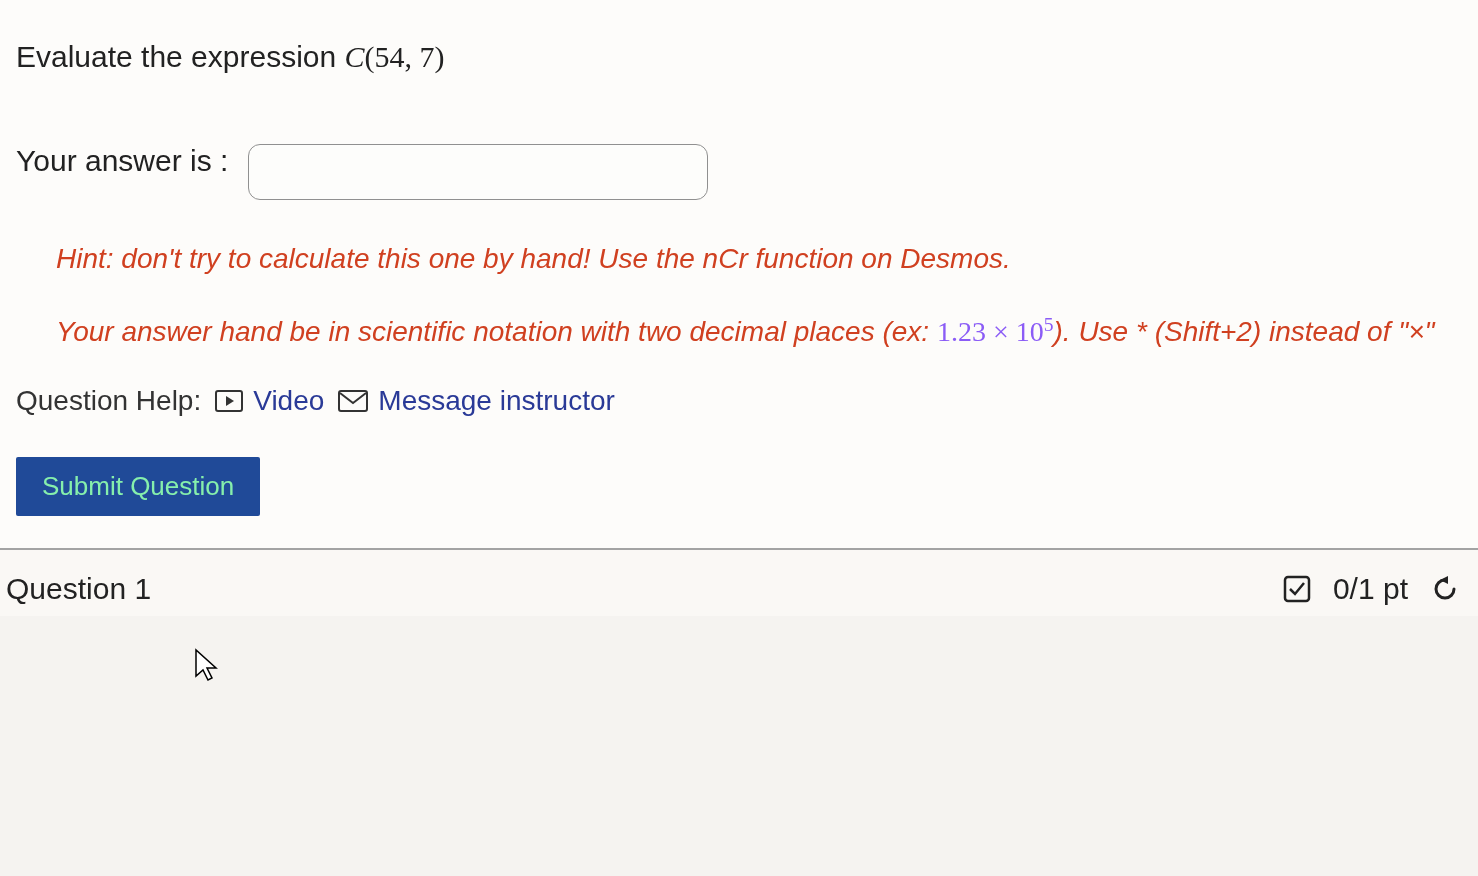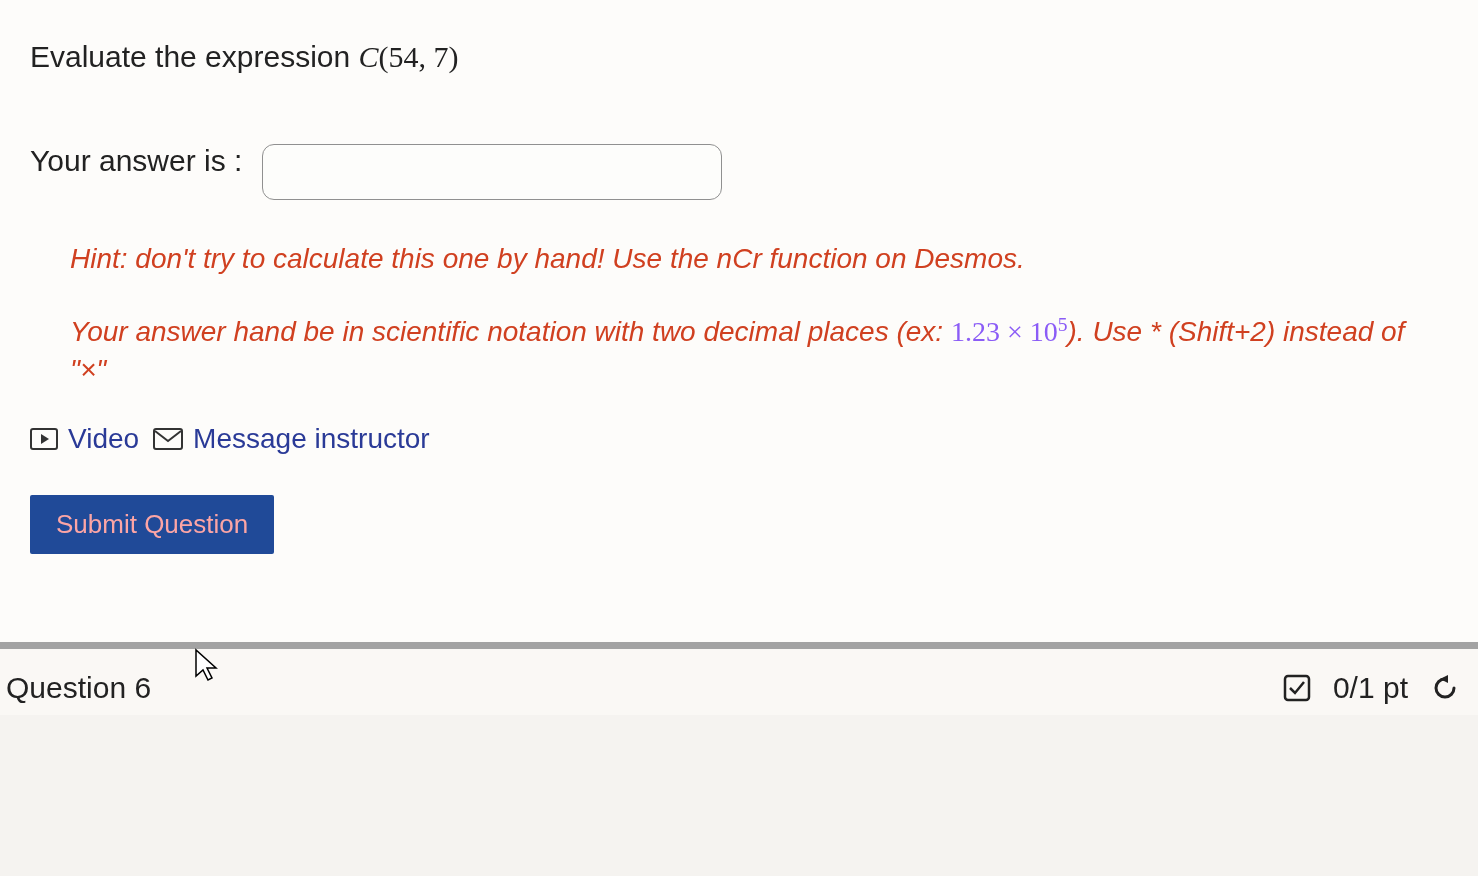--- a/index.html
+++ b/index.html
@@ -5,23 +5,23 @@
   * { box-sizing: border-box; margin: 0; padding: 0; }
   body {
     font-family: "Segoe UI", Tahoma, Verdana, sans-serif;
     background: #f5f3f0;
     width: 1478px;
     height: 876px;
     overflow: hidden;
     position: relative;
   }
   .content {
-    padding: 40px 30px 0 30px;
+    padding: 40px 30px 0 16px;
     background: #fdfcfa;
-    border-bottom: 7px solid #a3a3a3;
+    border-bottom: 2px solid #a3a3a3;
   }
   .question-text {
     font-size: 30px;
     color: #222;
     margin-bottom: 70px;
     font-family: "Segoe UI", "Trebuchet MS", sans-serif;
   }
   .question-text .math {
     font-family: Georgia, "Times New Roman", serif;
     font-style: italic;
@@ -72,27 +72,27 @@
     align-items: center;
     gap: 10px;
   }
   .icon-box {
     display: inline-flex;
     align-items: center;
     justify-content: center;
   }
   .submit-btn {
     background: #204a98;
-    color: #fca5a5;
+    color: #86efac;
     border: none;
     padding: 14px 26px;
     font-size: 26px;
     border-radius: 2px;
     cursor: pointer;
-    margin-bottom: 88px;
+    margin-bottom: 32px;
     font-family: inherit;
   }
   .footer-row {
     display: flex;
     justify-content: space-between;
     align-items: center;
     padding: 22px 18px 10px 6px;
     font-size: 30px;
     color: #222;
     background: #faf8f5;
@@ -123,20 +123,21 @@
     <input class="answer-input" type="text" value="" style="">
   </div>
 
   <div class="hint">Hint: don't try to calculate this one by hand! Use the nCr function on Desmos.</div>
 
   <div class="hint">
     <span>Your answer hand be in scientific notation with two decimal places (ex: </span><span class="sci"><span>1.23</span><span> × </span><span>10</span><sup>5</sup></span><span>). Use * (Shift+2) instead of "×"</span>
   </div>
 
   <div class="help-row">
+    <span>Question Help:</span>
     <span class="help-link">
       <span class="icon-box">
         <svg width="28" height="22" viewBox="0 0 28 22">
           <rect x="1" y="1" width="26" height="20" rx="2" fill="none" stroke="#333" stroke-width="2"></rect>
           <polygon points="11,6 11,16 19,11" fill="#333"></polygon>
         </svg>
       </span>
       <span>Video</span>
     </span>
     <span class="help-link">
@@ -148,21 +149,21 @@
       </span>
       <span>Message instructor</span>
     </span>
   </div>
 
   <button class="submit-btn">Submit Question</button>
 
 </div>
 
 <div class="footer-row">
-  <span style="cursor:pointer">Question 6</span>
+  <span style="cursor:pointer">Question 1</span>
   <span class="footer-right">
     <span class="icon-box">
       <svg width="28" height="28" viewBox="0 0 28 28">
         <rect x="2" y="2" width="24" height="24" rx="3" fill="none" stroke="#222" stroke-width="2.5"></rect>
         <polyline points="7,14 12,19 21,8" fill="none" stroke="#222" stroke-width="2.5"></polyline>
       </svg>
     </span>
     <span>0/1 pt</span>
     <span class="icon-box" style="cursor:pointer">
       <svg width="30" height="30" viewBox="0 0 30 30">

